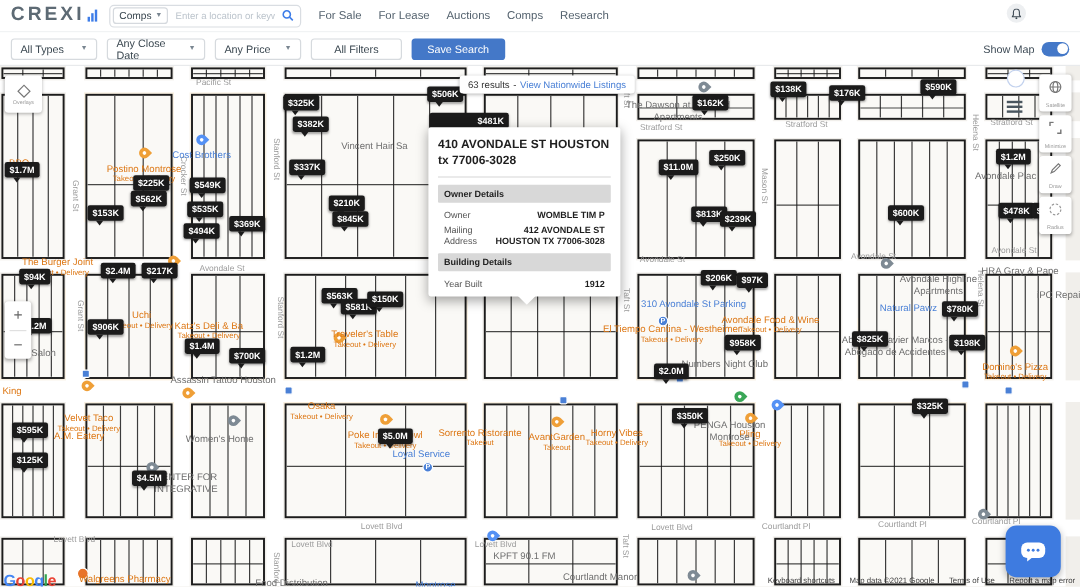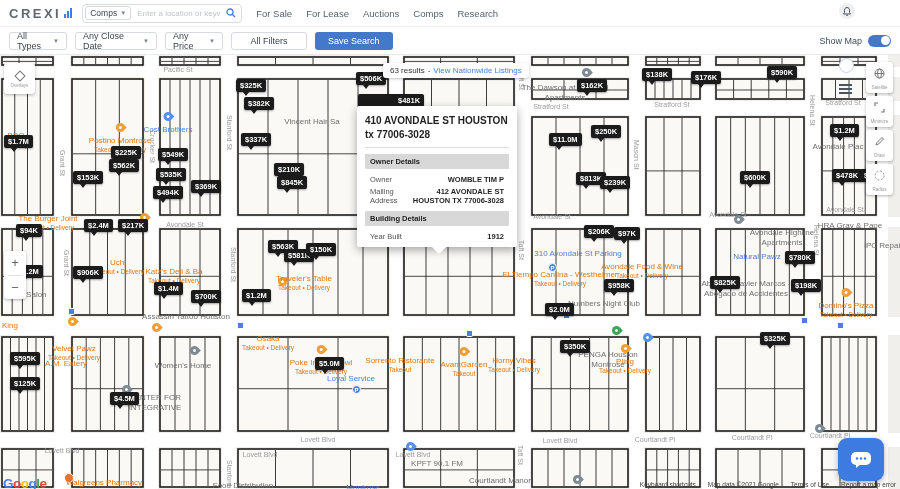--- a/index.html
+++ b/index.html
@@ -3,21 +3,21 @@
 <meta charset="utf-8">
 <style>
   * { box-sizing: border-box; }
   html,body { margin:0; padding:0; width:900px; height:489px; overflow:hidden;
     font-family:"Liberation Sans", sans-serif; background:#fff; }
 
   
   .navbar { height:27px; display:flex; align-items:center; padding:0 9px; gap:10px;
     border-bottom:1px solid #eef0f2; background:#fff; position:relative; z-index:20;}
   .logo { display:flex; align-items:center; gap:3px; }
-  .logo-text { font-size:13px; font-weight:bold; letter-spacing:2.5px; color:#5d6a74; }
+  .logo-text { font-size:16px; font-weight:bold; letter-spacing:2.5px; color:#5d6a74; }
   .logo-bars { display:flex; align-items:flex-end; gap:1px; height:10px; }
   .logo-bars i { width:2px; background:#3e7de8; display:block; }
   .search-wrap { display:flex; align-items:center; border:1px solid #d9dde2; border-radius:4px;
     height:19px; padding:0 5px 0 2px; width:160px; gap:4px; }
   .scope-chip { border:1px solid #d5d9de; border-radius:3px; font-size:8.5px; color:#3a4750;
     padding:1px 4px; display:flex; align-items:center; gap:3px; white-space:nowrap; }
   .caret { font-size:6px; color:#7a8691; }
   .search-input { border:0; outline:0; flex:1; font-size:8px; color:#3a4750; min-width:10px;
     font-family:"Liberation Sans",sans-serif; background:transparent;}
   .search-input::placeholder { color:#bcc4cc; }
@@ -33,21 +33,21 @@
   .avatar { width:15px; height:15px; border-radius:50%; border:1.5px solid #c3d2ee; background:#fff; }
   .hamburger { display:flex; flex-direction:column; gap:2.5px; cursor:pointer; }
   .hamburger i { width:13px; height:1.6px; background:#4a565f; display:block; }
 
   
   .filterbar { height:28px; display:flex; align-items:center; padding:0 9px; gap:8px;
     border-bottom:1px solid #e8eaec; background:#fff; position:relative; z-index:20;}
   .pill { height:18px; border:1px solid #d6dade; border-radius:3px; background:#fff;
     display:flex; align-items:center; justify-content:space-between; font-size:9px;
     color:#3a4750; padding:0 7px; cursor:pointer; }
-  .pill.dd { width:58px; }
+  .pill.dd { width:72px; }
   .pill.dd2 { width:82px; }
   .pill.center { width:76px; justify-content:center; }
   .btn-primary { height:18px; border:0; border-radius:3px; color:#fff; font-size:9px;
     padding:0 13px; cursor:pointer; font-family:"Liberation Sans",sans-serif; }
   .filter-spacer { flex:1; }
   .showmap { display:flex; align-items:center; gap:6px; }
   .showmap-label { font-size:9px; color:#3f4c57; }
   .toggle { width:23px; height:12px; border-radius:7px; position:relative; cursor:pointer; }
   .toggle .knob { position:absolute; right:1.5px; top:1.5px; width:9px; height:9px;
     border-radius:50%; background:#fff; }
@@ -625,21 +625,21 @@
     </div>
     <div class="poi food" style="left: 118px; top: 203px;">
       <span class="nm">Uchi</span>
       <span class="sub">Takeout • Delivery</span>
     </div>
     <div class="poi food" style="left: 174px; top: 212px;">
       <span class="nm">Katz's Deli &amp; Ba</span>
       <span class="sub">Takeout • Delivery</span>
     </div>
     <div class="poi food" style="left: 74px; top: 289px;">
-      <span class="nm">Velvet Pawz</span>
+      <span class="nm">Velvet Taco</span>
       <span class="sub">Takeout • Delivery</span>
     </div>
     <div class="poi food" style="left: 66px; top: 304px;">
       <span class="nm">A.M. Eatery</span>
     </div>
     <div class="poi food" style="left: 10px; top: 266px;">
       <span class="nm">King</span>
     </div>
     <div class="poi food" style="left: 304px; top: 219px;">
       <span class="nm">Traveler's Table</span>

